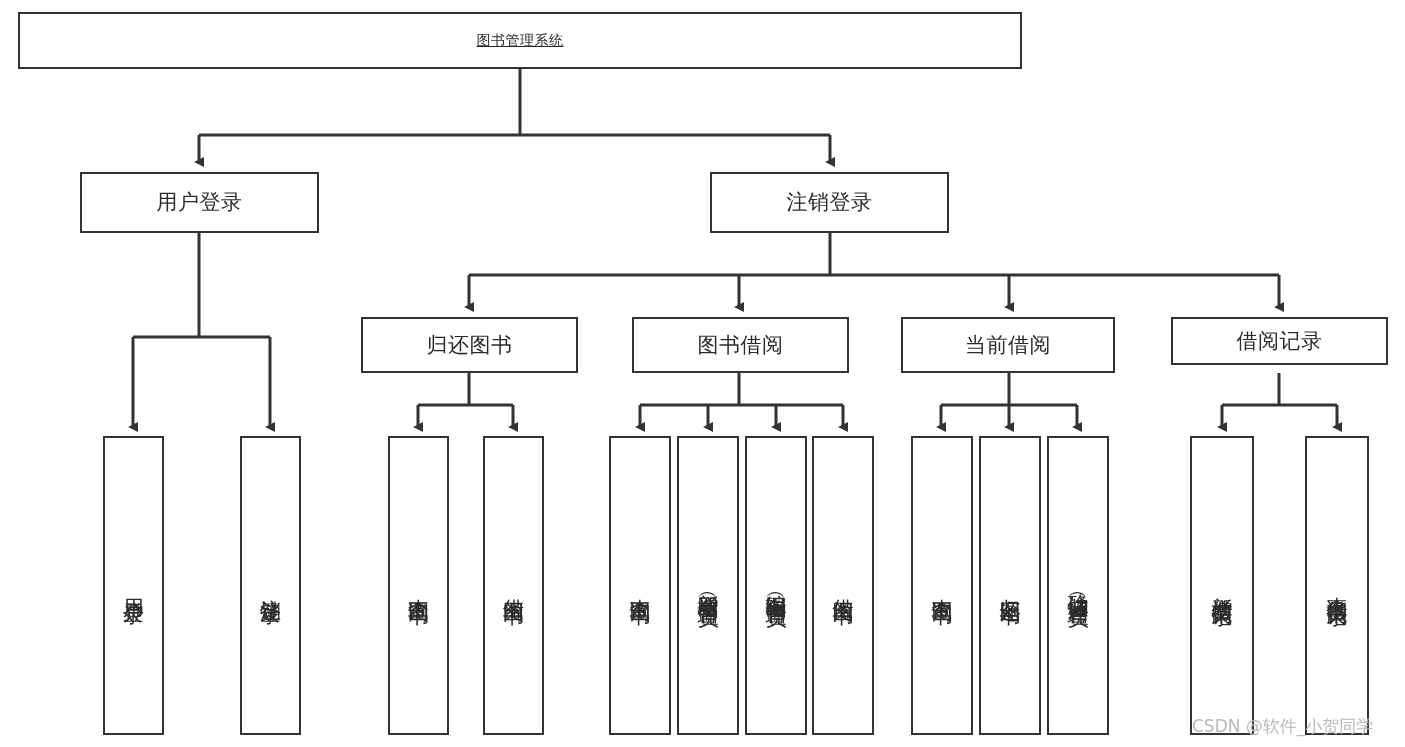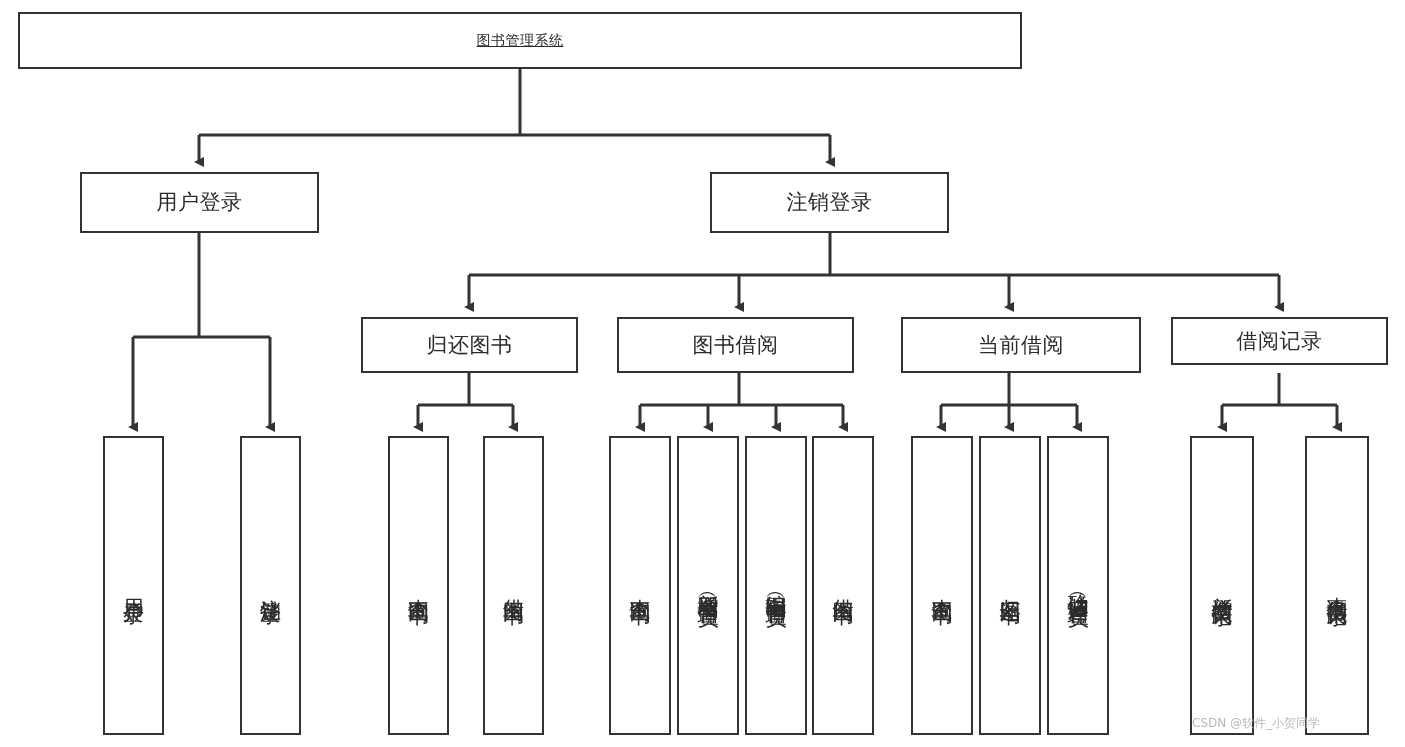--- a/index.html
+++ b/index.html
@@ -59,21 +59,21 @@
     white-space: normal;
     max-height: 100%;
   }
   .node-box.root .node-label {
     font-size: 14px;
     text-decoration: underline;
   }
   .watermark {
     position: absolute;
     color: #b9b9b9;
-    font-size: 12px;
+    font-size: 17px;
     font-family: "DejaVu Sans", "Liberation Sans", sans-serif;
     white-space: nowrap;
     pointer-events: none;
   }
 </style>
 </head>
 <body>
 
 <div id="diagram-root">
 
@@ -134,24 +134,24 @@
   <div class="node-box horizontal" style="left:80px; top:172px; width:239px; height:61px;">
     <span class="node-label">用户登录</span>
   </div>
   <div class="node-box horizontal" style="left:710px; top:172px; width:239px; height:61px;">
     <span class="node-label">注销登录</span>
   </div>
 
   <div class="node-box horizontal" style="left:361px; top:317px; width:217px; height:56px;">
     <span class="node-label">归还图书</span>
   </div>
-  <div class="node-box horizontal" style="left:617px; top:317px; width:237px; height:56px;">
+  <div class="node-box horizontal" style="left:632px; top:317px; width:217px; height:56px;">
     <span class="node-label">图书借阅</span>
   </div>
-  <div class="node-box horizontal" style="left:901px; top:317px; width:240px; height:56px;">
+  <div class="node-box horizontal" style="left:901px; top:317px; width:214px; height:56px;">
     <span class="node-label">当前借阅</span>
   </div>
   <div class="node-box horizontal" style="left:1171px; top:317px; width:217px; height:48px;">
     <span class="node-label">借阅记录</span>
   </div>
 
   <div class="node-box vertical" style="left:103px; top:436px; width:61px; height:299px;">
     <span class="node-label">用户登录</span>
   </div>
   <div class="node-box vertical" style="left:240px; top:436px; width:61px; height:299px;">

